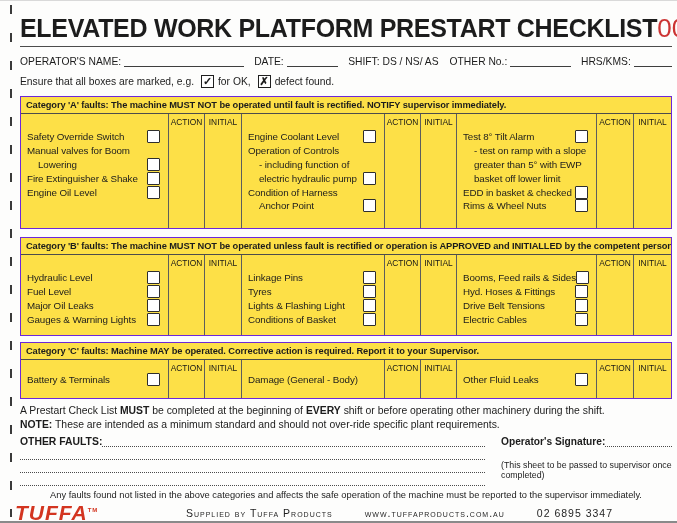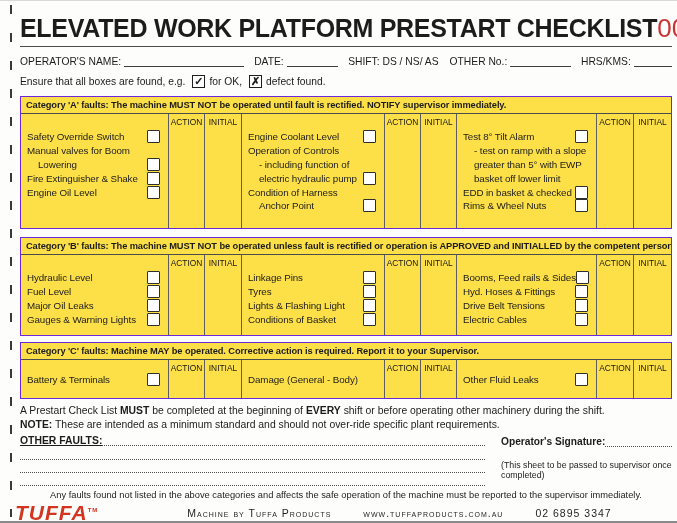--- a/index.html
+++ b/index.html
@@ -42,21 +42,21 @@
   .cat-grid.compact .item-cell { padding-top:13px; }
   .item-row { display:flex; align-items:center; height:13.8px; font-size:9.8px; }
   .item-label { flex:1; white-space:nowrap; letter-spacing:-0.1px; }
   .item-label.ind { padding-left:11px; }
   .chk { width:11px; height:11px; border:1.3px solid #2e2e2e; border-radius:1px; flex:none;
     margin-right:3px; background:#fff; }
 
   .notes { margin-top:5px; font-size:10.4px; line-height:14px; }
   .faults { display:flex; margin-top:2px; }
   .faults-left { width:465px; }
-  .fl-head { display:flex; align-items:center; height:13px; font-size:10.4px;text-decoration:underline; }
+  .fl-head { display:flex; align-items:flex-end; height:13px; font-size:10.4px; }
   .bold { font-weight:bold; white-space:nowrap; }
   .dotline { flex:1; border-bottom:1.5px dotted #4a4a4a; height:10px; }
   .dotline.block { display:block; height:11px; margin-top:1px; }
   .faults-right { flex:1; padding-left:16px; }
   .sig-row { display:flex; align-items:flex-end; height:13px; font-size:10.2px; }
   .pass-note { font-size:8.8px; margin-top:13px; color:#222; }
   .bottom-note { text-align:center; font-size:9.3px; margin-top:4px; }
 
   .footer { display:flex; align-items:center; margin-top:2px; }
   .logo { width:112px; margin-left:-5px; line-height:1; }
@@ -87,21 +87,21 @@
       <span class="lbl">DATE:</span>
       <span class="fld w-date"></span>
       <span class="lbl">SHIFT: DS / NS/ AS</span>
       <span class="lbl sp">OTHER No.:</span>
       <span class="fld w-unit"></span>
       <span class="lbl">HRS/KMS:</span>
       <span class="fld w-hrs"></span>
     </div>
 
     <div class="instr-row">
-      <span>Ensure that all boxes are found, e.g.</span>
+      <span>Ensure that all boxes are marked, e.g.</span>
       <span class="mark-box">
           <span>✓</span>
         </span>
       <span>for OK,</span>
       <span class="mark-box">
           <span>✗</span>
         </span>
       <span>defect found.</span>
     </div>
 
@@ -305,21 +305,21 @@
 
     <div class="bottom-note">Any faults found not listed in the above categories and affects the safe operation of the machine must be reported to the supervisor immediately.</div>
 
     <div class="footer">
       <div class="logo">
         <div class="logo-tuffa" style="color: rgb(211, 53, 32);"><span>TUFFA</span><span class="logo-tm" style="color: rgb(211, 53, 32);">TM</span></div>
         <div class="logo-products">products.</div>
       </div>
       <div class="footer-center">
         <div class="fc1">
-          <span>Machine by Tuffa Products</span>
+          <span>Supplied by Tuffa Products</span>
           <span>www.tuffaproducts.com.au</span>
           <span>02 6895 3347</span>
         </div>
         <div class="fc2">Tuffa Products accepts no responsibility for the use of this document. It is the users responsibility to ensure that it is suitable for the application.</div>
       </div>
     </div>
   </div>
 </div>
 
 </body></html>

